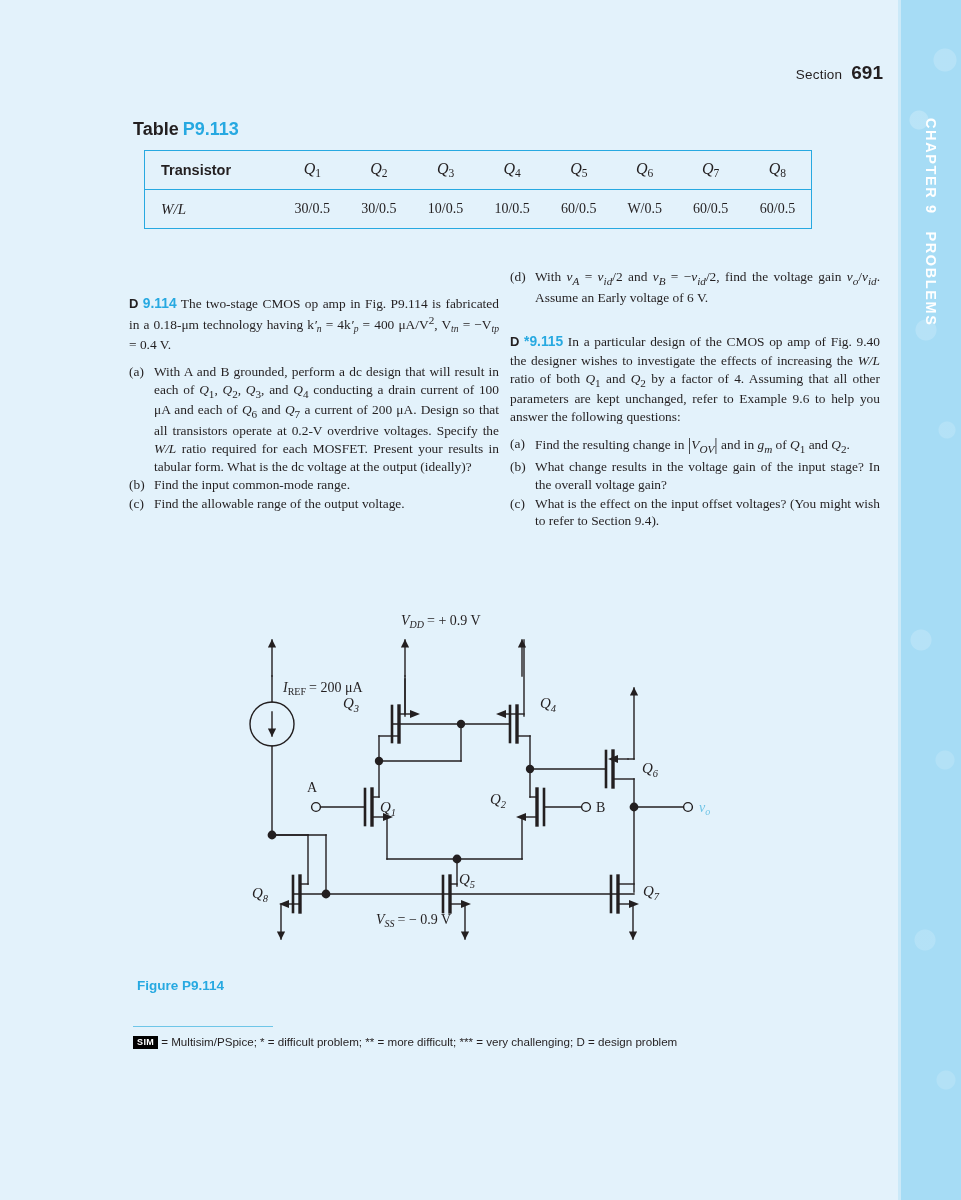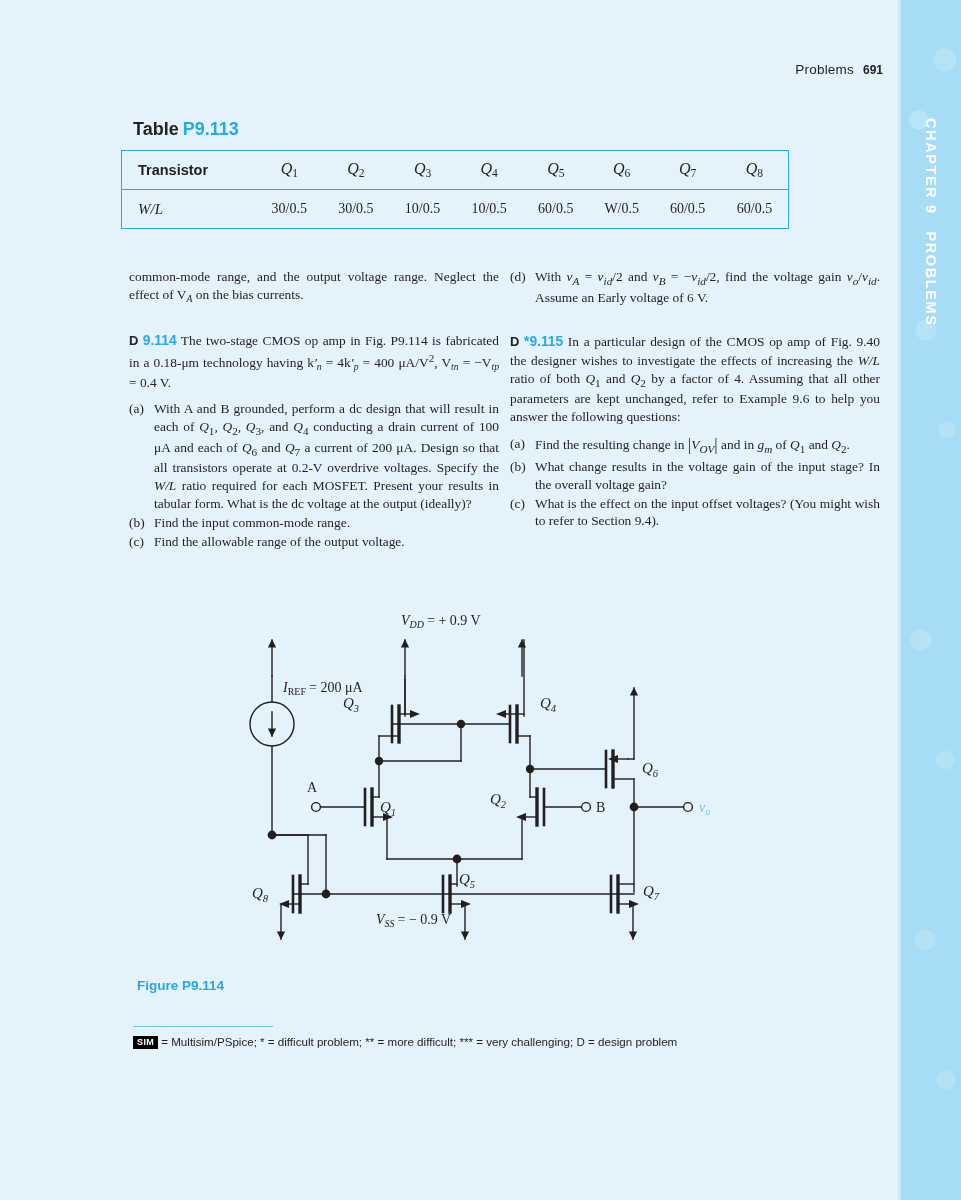--- a/index.html
+++ b/index.html
@@ -66,39 +66,39 @@
     left: 0;
     width: 883px;
     text-align: right;
     font-family: "Liberation Sans", sans-serif;
     font-size: 13.5px;
     color: #231f20;
   }
   #running-head .rh-word { letter-spacing: .2px; }
   #running-head .rh-page {
     font-weight: bold;
-    font-size: 12px;
+    font-size: 19px;
     margin-left: 9px;
   }
 
   
   #table-caption {
     position: absolute;
     left: 133px;
     top: 119px;
     font-family: "Liberation Sans", sans-serif;
     font-weight: bold;
     font-size: 18px;
     color: #231f20;
   }
   #table-caption .tnum { color: #27a9e1; margin-left: 4px; }
 
   #data-table {
     position: absolute;
-    left: 121px;
+    left: 144px;
     top: 150px;
     width: 668px;
     border: 1.6px solid #27a9e1;
     border-collapse: collapse;
     background: #e3f2fb;
   }
   #data-table td {
     border: 0;
     font-family: "Liberation Serif", serif;
     font-size: 14px;
@@ -211,21 +211,21 @@
 </style>
 </head>
 <body>
 
 <div id="chapter-band-gap"></div>
 <div id="chapter-band">
   <div id="chapter-band-label">CHAPTER 9   PROBLEMS</div>
 </div>
 
 <div id="running-head">
-  <span class="rh-word">Problems</span><span class="rh-page">691</span>
+  <span class="rh-word">Section</span><span class="rh-page">691</span>
 </div>
 
 <div id="table-caption">
   <span>Table</span><span class="tnum">P9.113</span>
 </div>
 
 <table id="data-table">
   <tbody>
       <tr class="hdr">
     <td class="rowhead">Transistor</td>
@@ -247,21 +247,20 @@
     <td>60/0.5</td>
     <td>W/0.5</td>
     <td>60/0.5</td>
     <td>60/0.5</td>
   </tr>
 </tbody>
   </table>
 
 <div class="col" id="col-left">
 
-  <p class="para"><span>common-mode range, and the output voltage range. Neglect the effect of V</span><span class="subi">A</span><span> on the bias currents.</span></p>
 
   <p class="para gap">
     <span class="plabel">D</span>
     <span class="pnum">9.114</span>
     <span>The two-stage CMOS op amp in Fig. P9.114 is fabricated in a 0.18-μm technology having k</span><span class="it">′</span><span class="subi">n</span><span> = 4k</span><span class="it">′</span><span class="subi">p</span><span> = 400 μA/V</span><sup>2</sup><span>, V</span><span class="subi">tn</span><span> = −V</span><span class="subi">tp</span><span> = 0.4 V.</span>
   </p>
 
   <ul class="qlist">
     <li><span class="mk">(a)</span><span>With A and B grounded, perform a dc design that will result in each of <i>Q</i><sub>1</sub>, <i>Q</i><sub>2</sub>, <i>Q</i><sub>3</sub>, and <i>Q</i><sub>4</sub> conducting a drain current of 100 μA and each of <i>Q</i><sub>6</sub> and <i>Q</i><sub>7</sub> a current of 200 μA. Design so that all transistors operate at 0.2-V overdrive voltages. Specify the <i>W/L</i> ratio required for each MOSFET. Present your results in tabular form. What is the dc voltage at the output (ideally)?</span></li>
     <li><span class="mk">(b)</span><span>Find the input common-mode range.</span></li>

